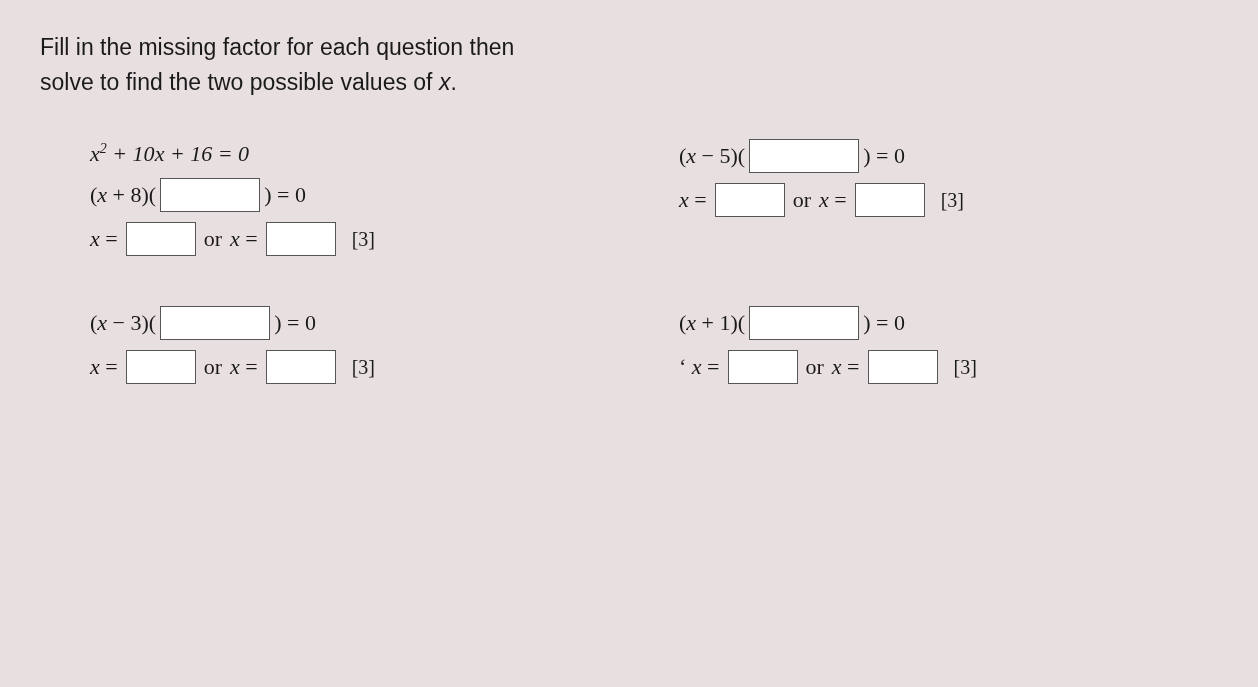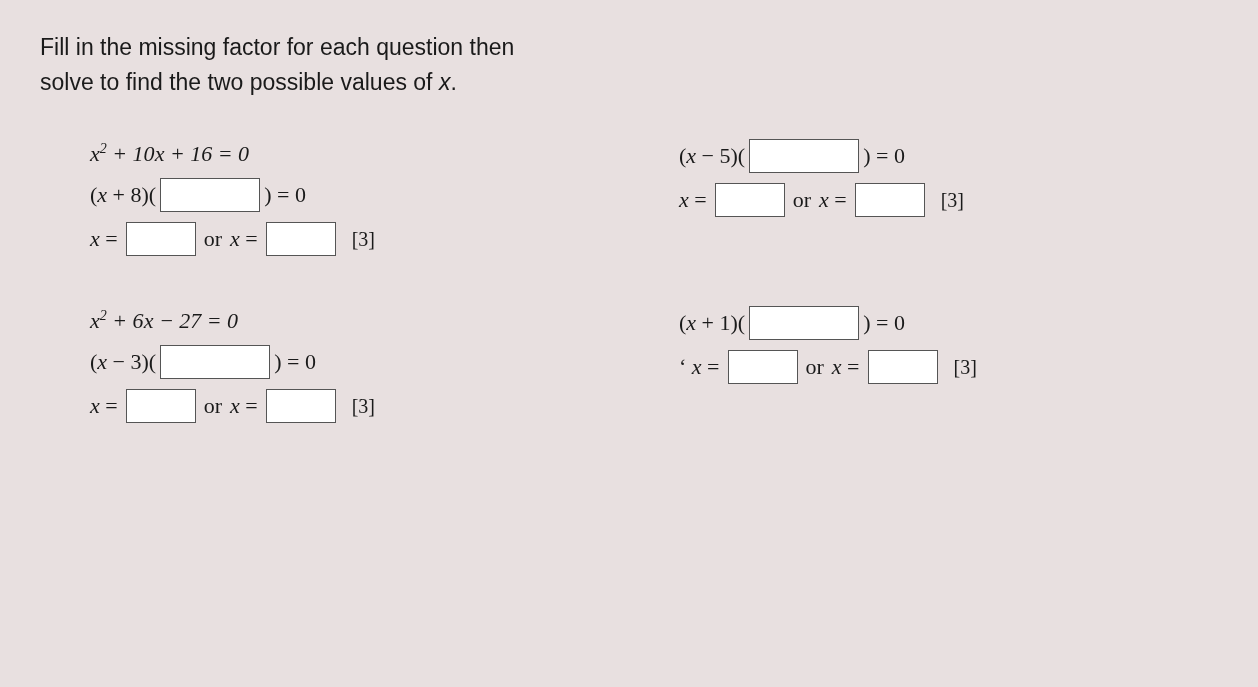--- a/index.html
+++ b/index.html
@@ -149,23 +149,20 @@
         <span><i>x</i> =</span>
         <span class="input-box"></span>
         <span>or</span>
         <span><i>x</i> =</span>
         <span class="input-box"></span>
         <span class="marks">[3]</span>
       </div>
     </div>
 
     <div class="problem problem-left">
-      <div class="equation-line">
-        <span><i>x</i><sup>2</sup> + 6<i>x</i> − 27 = 0</span>
-      </div>
       <div class="factor-line">
         <span>(<i>x</i> − 3)(</span>
         <span class="input-box-factor"></span>
         <span>) = 0</span>
       </div>
       <div class="solution-line">
         <span><i>x</i> =</span>
         <span class="input-box"></span>
         <span>or</span>
         <span><i>x</i> =</span>

